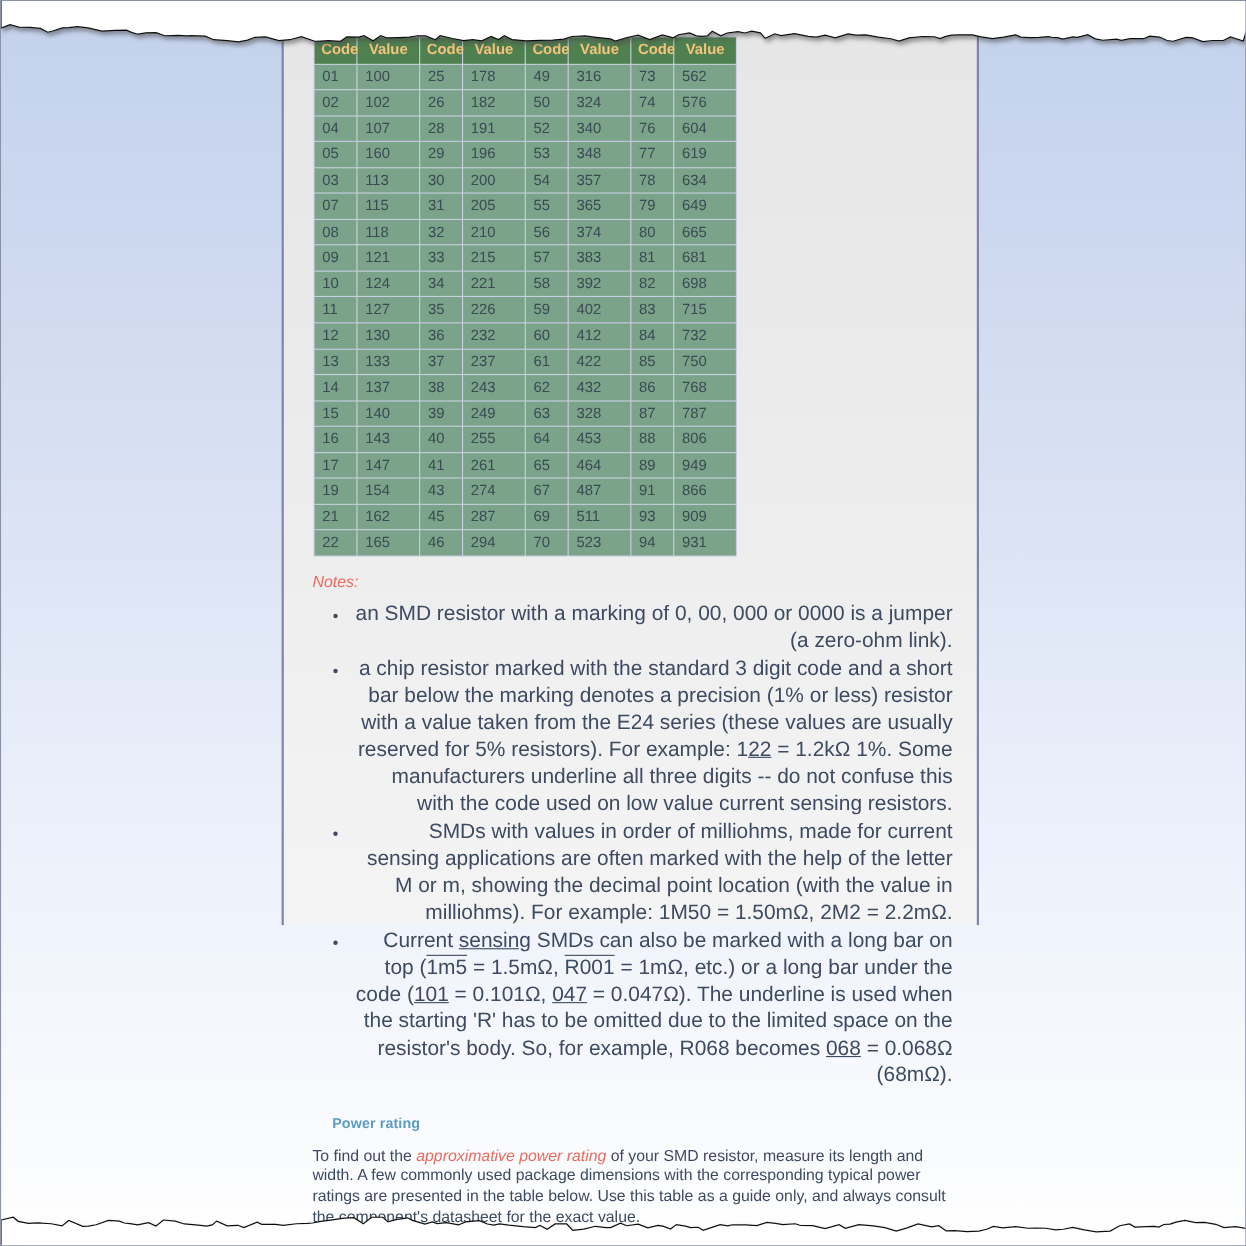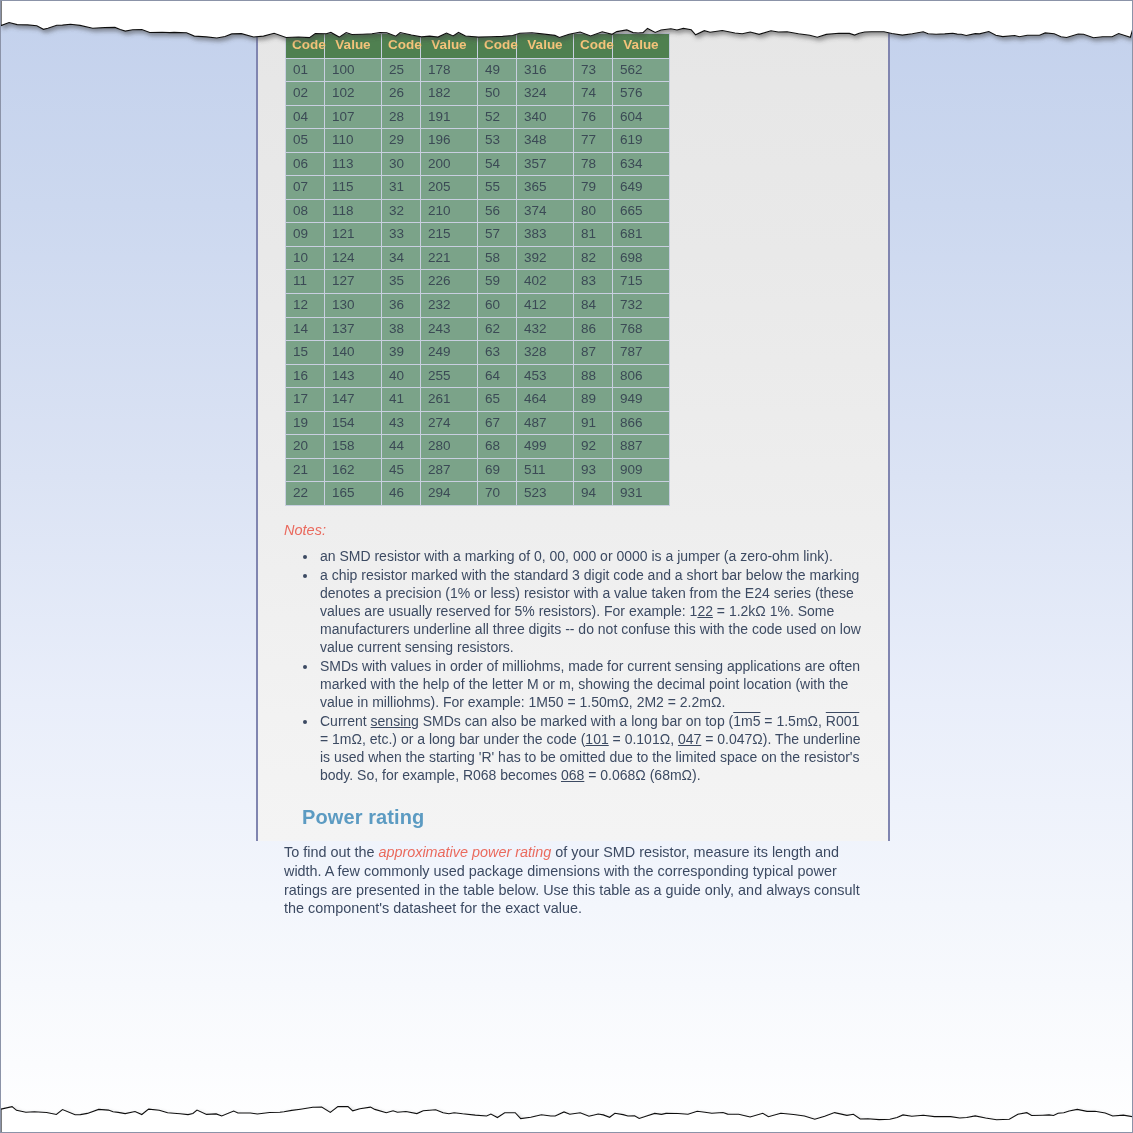--- a/index.html
+++ b/index.html
@@ -96,36 +96,37 @@
     color: #ea6a5e;
     font-style: italic;
     font-size: 14.5px;
     margin: 16px 0 0 4px;
     font-weight: normal;
   }
   ul.notes-list {
     margin: 9px 0 0 0;
     padding-left: 38px;
     color: #3c4a62;
-    font-size: 14px;
+    font-size: 19px;
     line-height: 1.29;
+    text-align: right;
   }
   ul.notes-list li {
     margin-bottom: 1px;
     padding-left: 2px;
   }
   ul.notes-list li::marker { font-size: 14px; }
 
   .u { text-decoration: underline; }
   .ov { text-decoration: overline; }
 
   
   h2.section-heading {
     color: #5c9bc2;
-    font-size: 20px;
+    font-size: 13px;
     font-weight: bold;
     margin: 22px 0 0 22px;
     letter-spacing: 0.1px;
   }
   p.body-para {
     color: #3c4a62;
     font-size: 14.4px;
     line-height: 1.3;
     margin: 14px 0 0 4px;
     padding-right: 4px;
@@ -193,30 +194,30 @@
                 <td>107</td>
                 <td>28</td>
                 <td>191</td>
                 <td>52</td>
                 <td>340</td>
                 <td>76</td>
                 <td>604</td>
               </tr>
               <tr>
                 <td>05</td>
-                <td>110</td>
+                <td>160</td>
                 <td>29</td>
                 <td>196</td>
                 <td>53</td>
                 <td>348</td>
                 <td>77</td>
                 <td>619</td>
               </tr>
               <tr>
-                <td>06</td>
+                <td>03</td>
                 <td>113</td>
                 <td>30</td>
                 <td>200</td>
                 <td>54</td>
                 <td>357</td>
                 <td>78</td>
                 <td>634</td>
               </tr>
               <tr>
                 <td>07</td>
@@ -272,20 +273,30 @@
                 <td>12</td>
                 <td>130</td>
                 <td>36</td>
                 <td>232</td>
                 <td>60</td>
                 <td>412</td>
                 <td>84</td>
                 <td>732</td>
               </tr>
               <tr>
+                <td>13</td>
+                <td>133</td>
+                <td>37</td>
+                <td>237</td>
+                <td>61</td>
+                <td>422</td>
+                <td>85</td>
+                <td>750</td>
+              </tr>
+              <tr>
                 <td>14</td>
                 <td>137</td>
                 <td>38</td>
                 <td>243</td>
                 <td>62</td>
                 <td>432</td>
                 <td>86</td>
                 <td>768</td>
               </tr>
               <tr>
@@ -320,30 +331,20 @@
               </tr>
               <tr>
                 <td>19</td>
                 <td>154</td>
                 <td>43</td>
                 <td>274</td>
                 <td>67</td>
                 <td>487</td>
                 <td>91</td>
                 <td>866</td>
-              </tr>
-              <tr>
-                <td>20</td>
-                <td>158</td>
-                <td>44</td>
-                <td>280</td>
-                <td>68</td>
-                <td>499</td>
-                <td>92</td>
-                <td>887</td>
               </tr>
               <tr>
                 <td>21</td>
                 <td>162</td>
                 <td>45</td>
                 <td>287</td>
                 <td>69</td>
                 <td>511</td>
                 <td>93</td>
                 <td>909</td>

